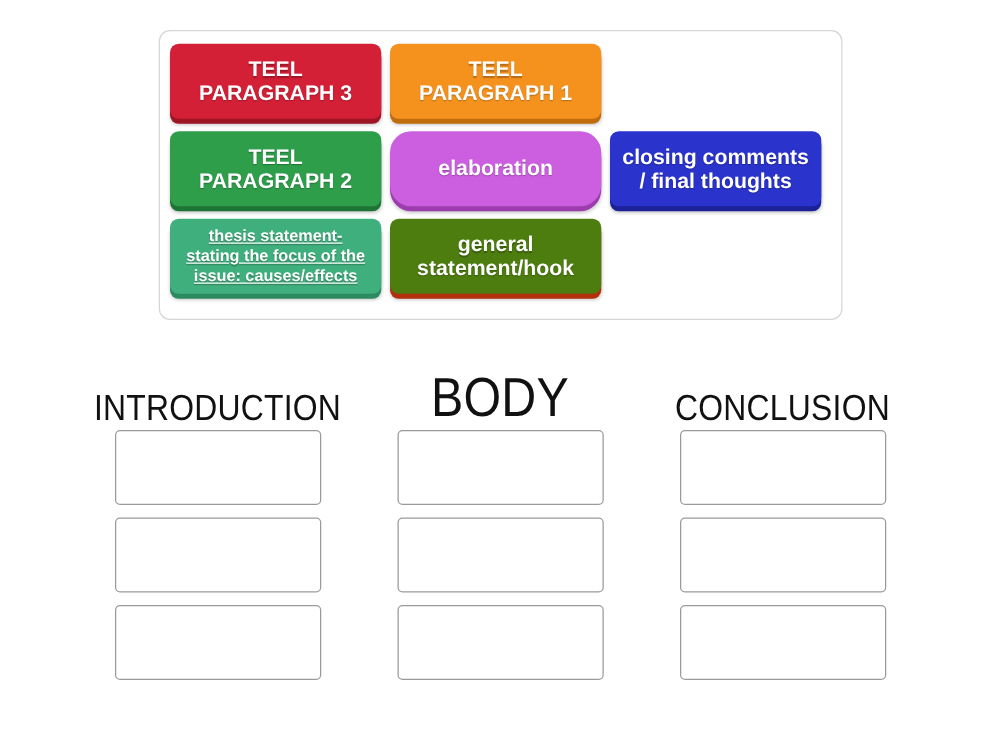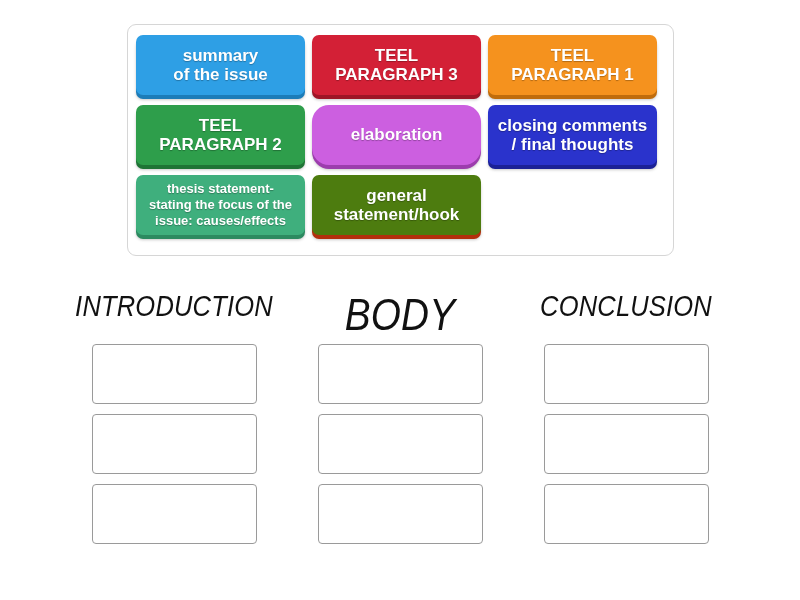--- a/index.html
+++ b/index.html
@@ -72,23 +72,22 @@
   #columns {
     position: absolute;
     left: 0;
     top: 290px;
     width: 800px;
   }
 
   .col-head-row {
     display: flex;
     justify-content: center;
-    align-items: flex-start;
+    align-items: flex-end;
     height: 54px;
-    font-style: italic;
   }
 
   .col-head {
     width: 226px;
     text-align: center;
     color: #111111;
     font-family: "Liberation Sans Narrow", "Liberation Sans", sans-serif;
     font-weight: 400;
     letter-spacing: 0.2px;
     transform: scaleX(0.88);
@@ -117,24 +116,20 @@
     border-radius: 4px;
     background: #ffffff;
   }
 </style>
 </head>
 <body>
 
 <div id="tile-tray">
 
   <div class="tile-row">
-    <div class="tile size-lg" style="background: rgb(46, 159, 229); box-shadow: rgb(28, 124, 184) 0px 4px 0px, rgba(0, 0, 0, 0.22) 0px 5px 3px;">
-      <span class="tile-label">summary
-of the issue</span>
-    </div>
     <div class="tile size-lg" style="background: rgb(211, 32, 54); box-shadow: rgb(158, 21, 38) 0px 4px 0px, rgba(0, 0, 0, 0.22) 0px 5px 3px;">
       <span class="tile-label">TEEL
 PARAGRAPH 3</span>
     </div>
     <div class="tile size-lg" style="background: rgb(245, 146, 30); box-shadow: rgb(192, 108, 12) 0px 4px 0px, rgba(0, 0, 0, 0.22) 0px 5px 3px;">
       <span class="tile-label">TEEL
 PARAGRAPH 1</span>
     </div>
   </div>
 
@@ -146,21 +141,21 @@
     <div class="tile size-lg" style="background: rgb(204, 95, 224); box-shadow: rgb(156, 61, 173) 0px 4px 0px, rgba(0, 0, 0, 0.22) 0px 5px 3px; border-radius: 17px;">
       <span class="tile-label">elaboration</span>
     </div>
     <div class="tile size-lg" style="background: rgb(42, 51, 204); box-shadow: rgb(27, 33, 150) 0px 4px 0px, rgba(0, 0, 0, 0.22) 0px 5px 3px; text-align: center;">
       <span class="tile-label">closing comments
 / final thoughts</span>
     </div>
   </div>
 
   <div class="tile-row">
-    <div class="tile size-sm" style="background: rgb(63, 175, 125); box-shadow: rgb(44, 138, 96) 0px 4px 0px, rgba(0, 0, 0, 0.22) 0px 5px 3px;">
+    <div class="tile size-sm" style="background: rgb(63, 175, 125); box-shadow: rgb(44, 138, 96) 0px 4px 0px, rgba(0, 0, 0, 0.22) 0px 5px 3px; text-decoration: underline;">
       <span class="tile-label">thesis statement-
 stating the focus of the
 issue: causes/effects</span>
     </div>
     <div class="tile size-lg" style="background: #4d7c0f; box-shadow: rgb(179, 47, 13) 0px 4px 0px, rgba(0, 0, 0, 0.22) 0px 5px 3px;">
       <span class="tile-label">general
 statement/hook</span>
     </div>
     <div class="tile spacer"></div>
   </div>

